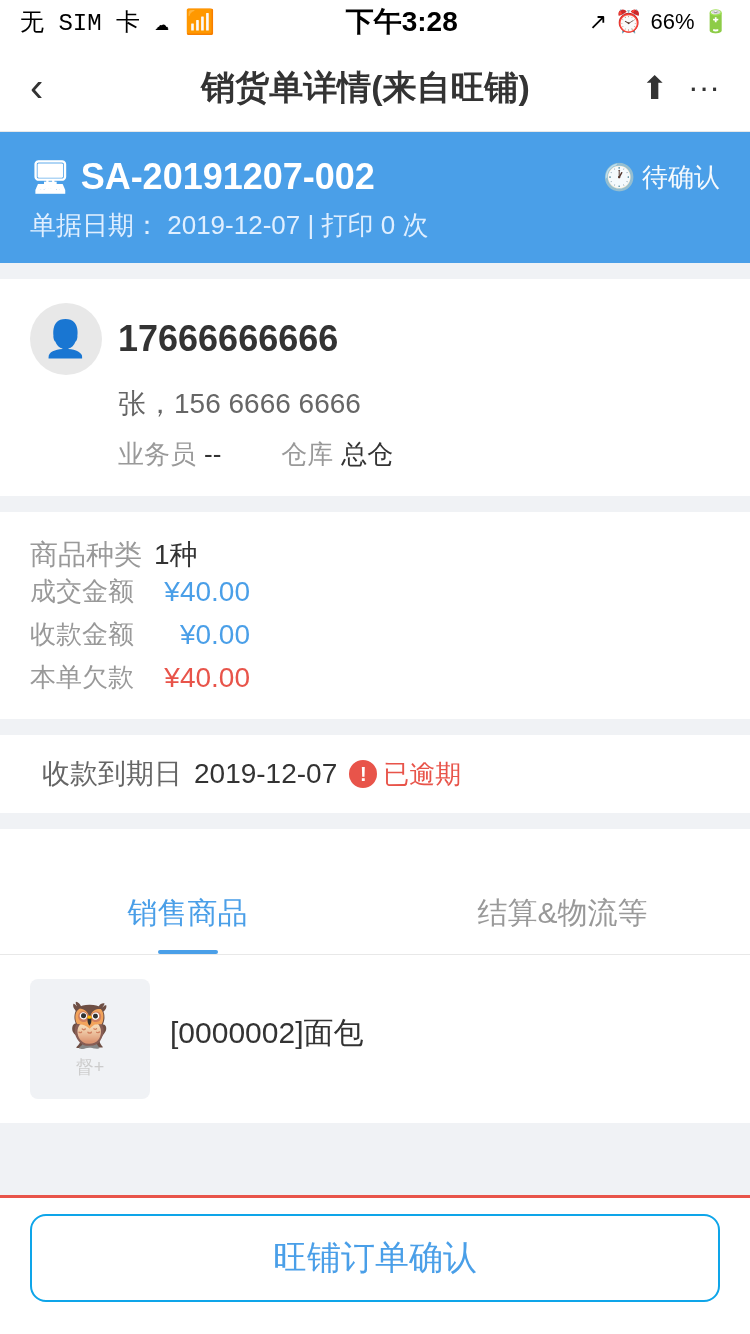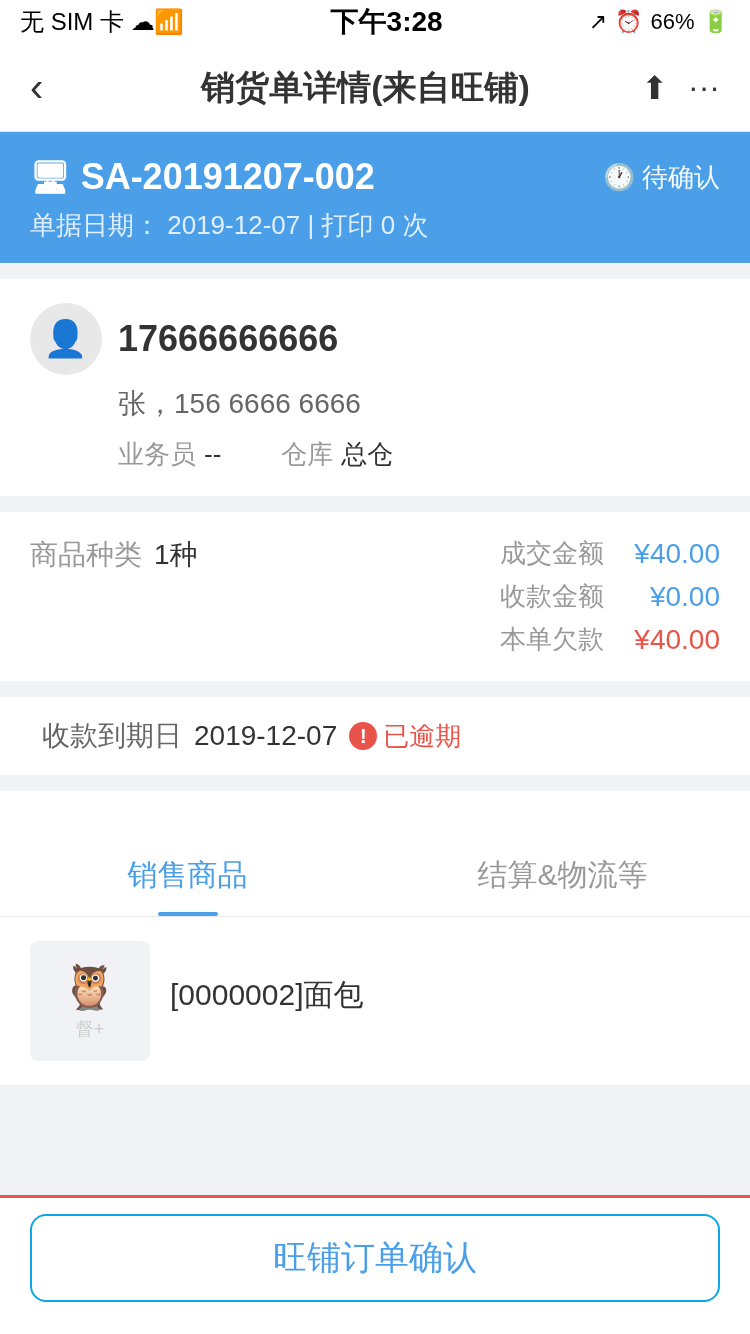--- a/index.html
+++ b/index.html
@@ -18,21 +18,21 @@
       width: 750px;
       height: 44px;
       background: #fff;
       display: flex;
       align-items: center;
       justify-content: space-between;
       padding: 0 20px;
       font-size: 24px;
       color: #000;
     }
-    .status-left { display: flex; align-items: center; gap: 0; }
+    .status-left { display: flex; align-items: center; gap: 16px; font-family: Liberation Mono, monospace; }
     .status-center { font-size: 28px; font-weight: 600; }
     .status-right { display: flex; align-items: center; gap: 8px; font-size: 22px; }
 
     
     .nav-bar {
       width: 750px;
       height: 88px;
       background: #fff;
       display: flex;
       align-items: center;
@@ -158,20 +158,21 @@
     
     .summary-section {
       background: #fff;
       margin-bottom: 16px;
       padding: 24px 30px;
     }
     .summary-row {
       display: flex;
       align-items: flex-start;
       justify-content: space-between;
+      flex-direction: column;
     }
     .summary-left {
       display: flex;
       align-items: center;
       gap: 12px;
     }
     .summary-label {
       color: #999;
       font-size: 28px;
     }

